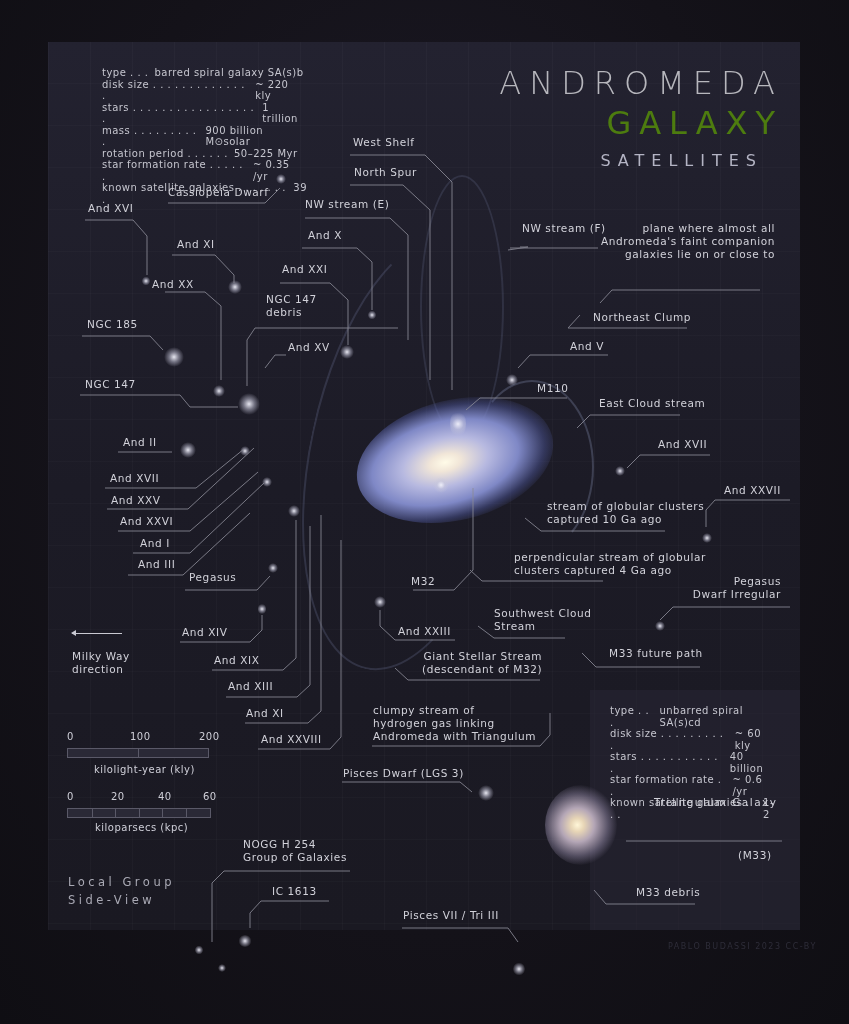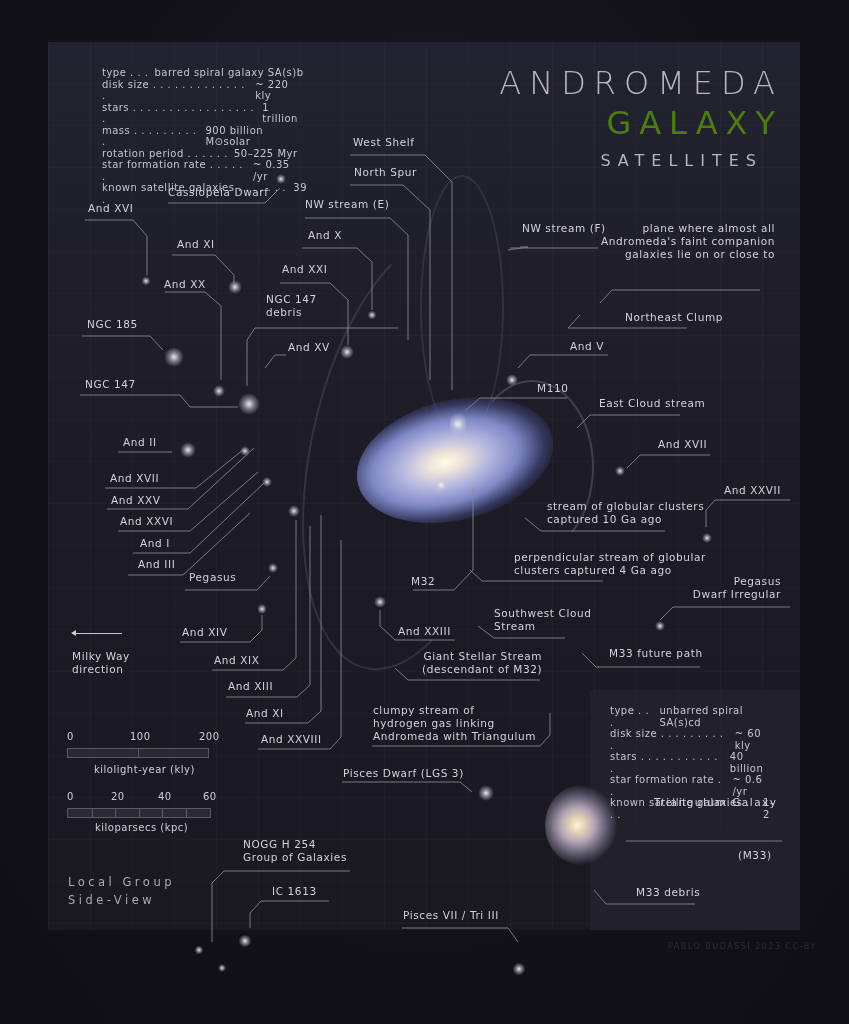--- a/index.html
+++ b/index.html
@@ -212,30 +212,30 @@
 
 <div class="lbl" style="left:168px;top:186px;">Cassiopeia Dwarf</div>
 <div class="lbl" style="left:353px;top:136px;">West Shelf</div>
 <div class="lbl" style="left:354px;top:166px;">North Spur</div>
 <div class="lbl" style="left:305px;top:198px;">NW stream (E)</div>
 <div class="lbl" style="left:522px;top:222px;">NW stream (F)</div>
 <div class="lbl" style="left:88px;top:202px;">And XVI</div>
 <div class="lbl" style="left:177px;top:238px;">And XI</div>
 <div class="lbl" style="left:308px;top:229px;">And X</div>
 <div class="lbl" style="left:282px;top:263px;">And XXI</div>
-<div class="lbl" style="left:164px;top:278px;">And XX</div>
+<div class="lbl" style="left:152px;top:278px;">And XX</div>
 <div class="lbl ml" style="left:266px;top:293px;">NGC 147
 debris</div>
 <div class="lbl" style="left:87px;top:318px;">NGC 185</div>
 <div class="lbl" style="left:288px;top:341px;">And XV</div>
 <div class="lbl" style="left:85px;top:378px;">NGC 147</div>
 <div class="lbl r ml" style="right:74px;top:222px;">plane where almost all
 Andromeda's faint companion
 galaxies lie on or close to</div>
-<div class="lbl" style="left:593px;top:311px;margin-left:32px;">Northeast Clump</div>
+<div class="lbl" style="left:593px;top:311px;">Northeast Clump</div>
 <div class="lbl" style="left:570px;top:340px;">And V</div>
 <div class="lbl" style="left:537px;top:382px;">M110</div>
 <div class="lbl" style="left:599px;top:397px;">East Cloud stream</div>
 <div class="lbl" style="left:658px;top:438px;">And XVII</div>
 <div class="lbl" style="left:123px;top:436px;">And II</div>
 <div class="lbl" style="left:110px;top:472px;">And XVII</div>
 <div class="lbl" style="left:111px;top:494px;">And XXV</div>
 <div class="lbl" style="left:120px;top:515px;text-align:center;">And XXVI</div>
 <div class="lbl" style="left:140px;top:537px;">And I</div>
 <div class="lbl" style="left:138px;top:558px;">And III</div>

